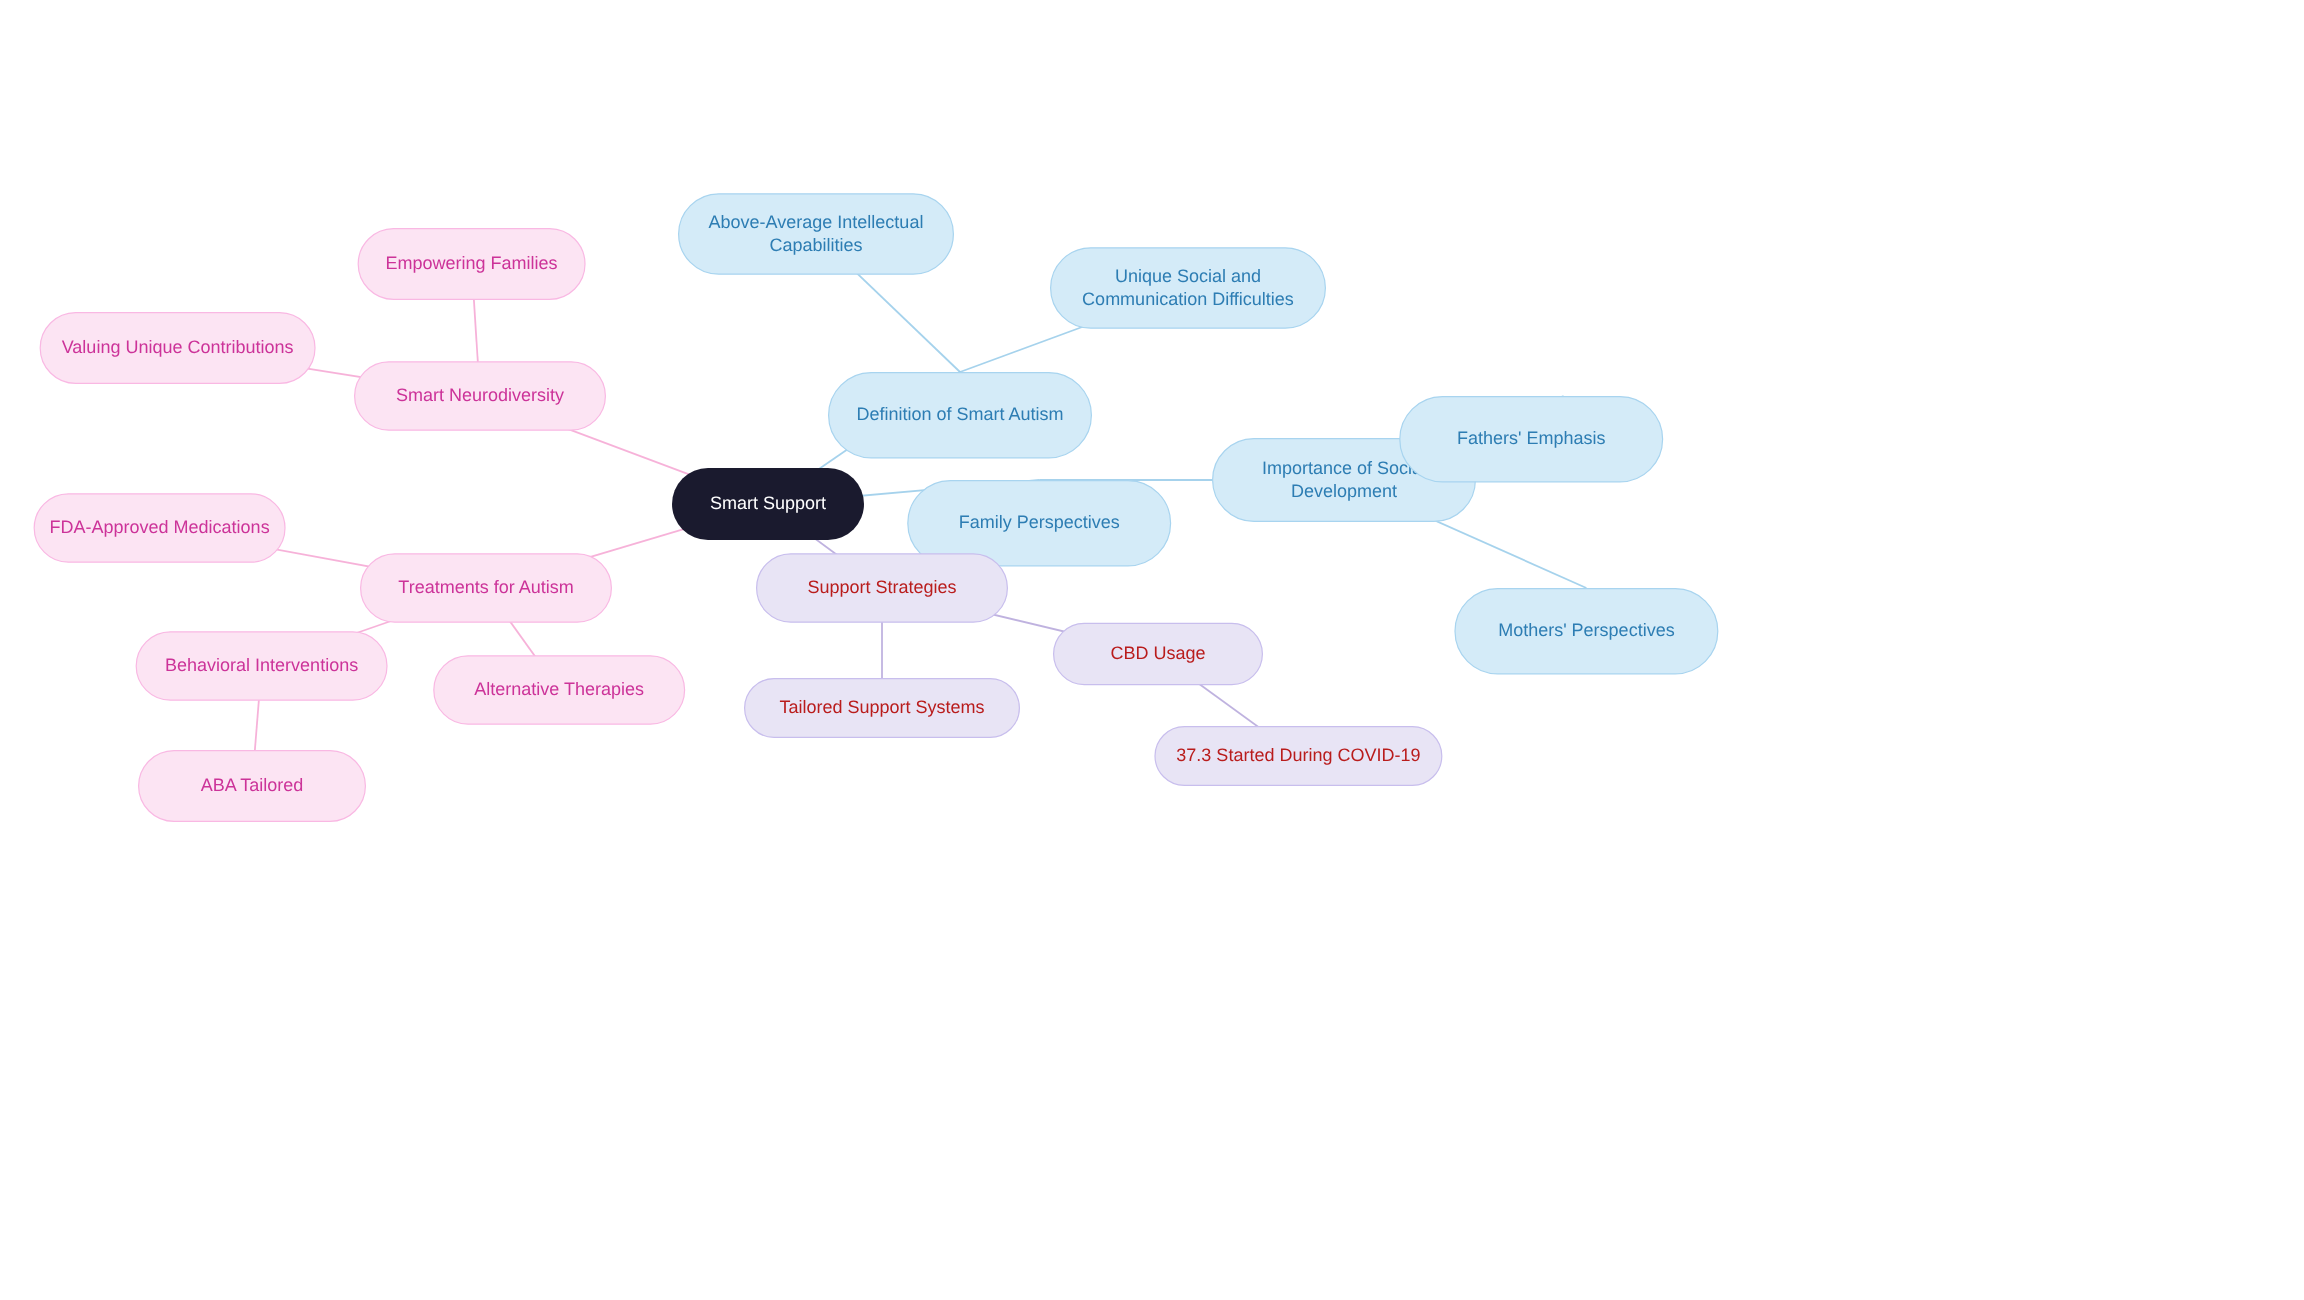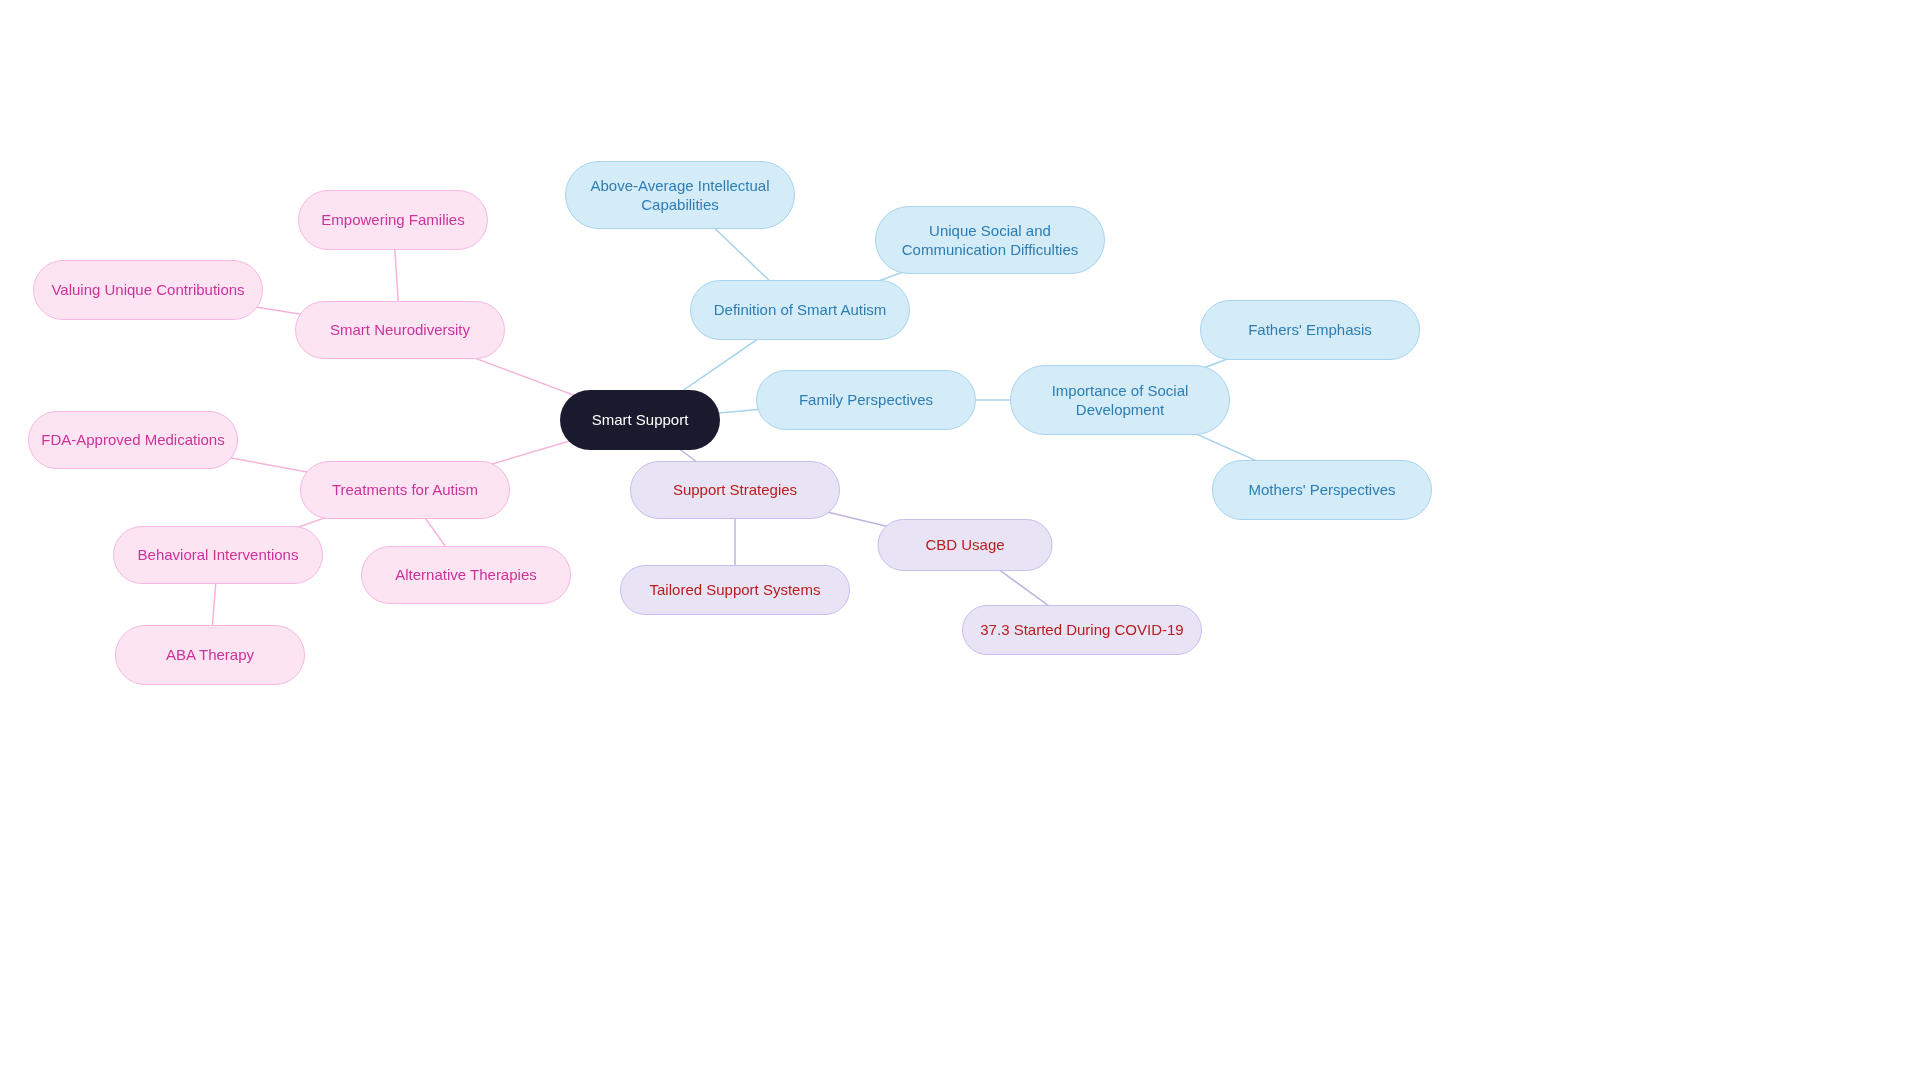--- a/index.html
+++ b/index.html
@@ -62,21 +62,22 @@
       height: 60px;
     }
     
     .node-blue {
       background: #d4ebf8;
       color: #2d7db3;
       border: 1.5px solid #a8d4ef;
     }
     .node-blue-md {
       width: 220px;
-      height: 60px;
+      height: 72px;
+      margin-top: 36px;
     }
     .node-blue-lg {
       width: 240px;
       height: 68px;
     }
     
     .node-purple {
       background: #e8e4f5;
       color: #b91c1c;
       border: 1.5px solid #c8beed;
@@ -136,21 +137,21 @@
 <div class="node node-pink node-pink-md" style="left:405px; top:490px;">
   <span class="node-label">Treatments for Autism</span>
 </div>
 <div class="node node-pink node-pink-md" style="left:133px; top:440px;">
   <span class="node-label">FDA-Approved Medications</span>
 </div>
 <div class="node node-pink node-pink-md" style="left:218px; top:555px;">
   <span class="node-label">Behavioral Interventions</span>
 </div>
 <div class="node node-pink node-pink-sm" style="left:210px; top:655px;">
-  <span class="node-label">ABA Therapy</span>
+  <span class="node-label">ABA Tailored</span>
 </div>
 <div class="node node-pink node-pink-md" style="left:466px; top:575px;">
   <span class="node-label">Alternative Therapies</span>
 </div>
 
 <div class="node node-blue node-blue-md" style="left:800px; top:310px;">
   <span class="node-label">Definition of Smart Autism</span>
 </div>
 <div class="node node-blue node-blue-lg" style="left:680px; top:195px; width:230px; height:68px;">
   <span class="node-label">Above-Average Intellectual Capabilities</span>
@@ -158,21 +159,21 @@
 <div class="node node-blue node-blue-lg" style="left:990px; top:240px; width:230px; height:68px;">
   <span class="node-label">Unique Social and Communication Difficulties</span>
 </div>
 
 <div class="node node-blue node-blue-md" style="left:866px; top:400px;">
   <span class="node-label">Family Perspectives</span>
 </div>
 <div class="node node-blue node-blue-lg" style="left:1120px; top:400px; width:220px; height:70px;">
   <span class="node-label">Importance of Social Development</span>
 </div>
-<div class="node node-blue node-blue-md" style="left:1310px; top:330px;">
+<div class="node node-blue node-blue-md" style="left:1276px; top:330px;">
   <span class="node-label">Fathers' Emphasis</span>
 </div>
 <div class="node node-blue node-blue-md" style="left:1322px; top:490px; width:220px;">
   <span class="node-label">Mothers' Perspectives</span>
 </div>
 
 <div class="node node-purple node-purple-md" style="left:735px; top:490px;">
   <span class="node-label">Support Strategies</span>
 </div>
 <div class="node node-purple node-purple-lg" style="left:735px; top:590px; width:230px;">

